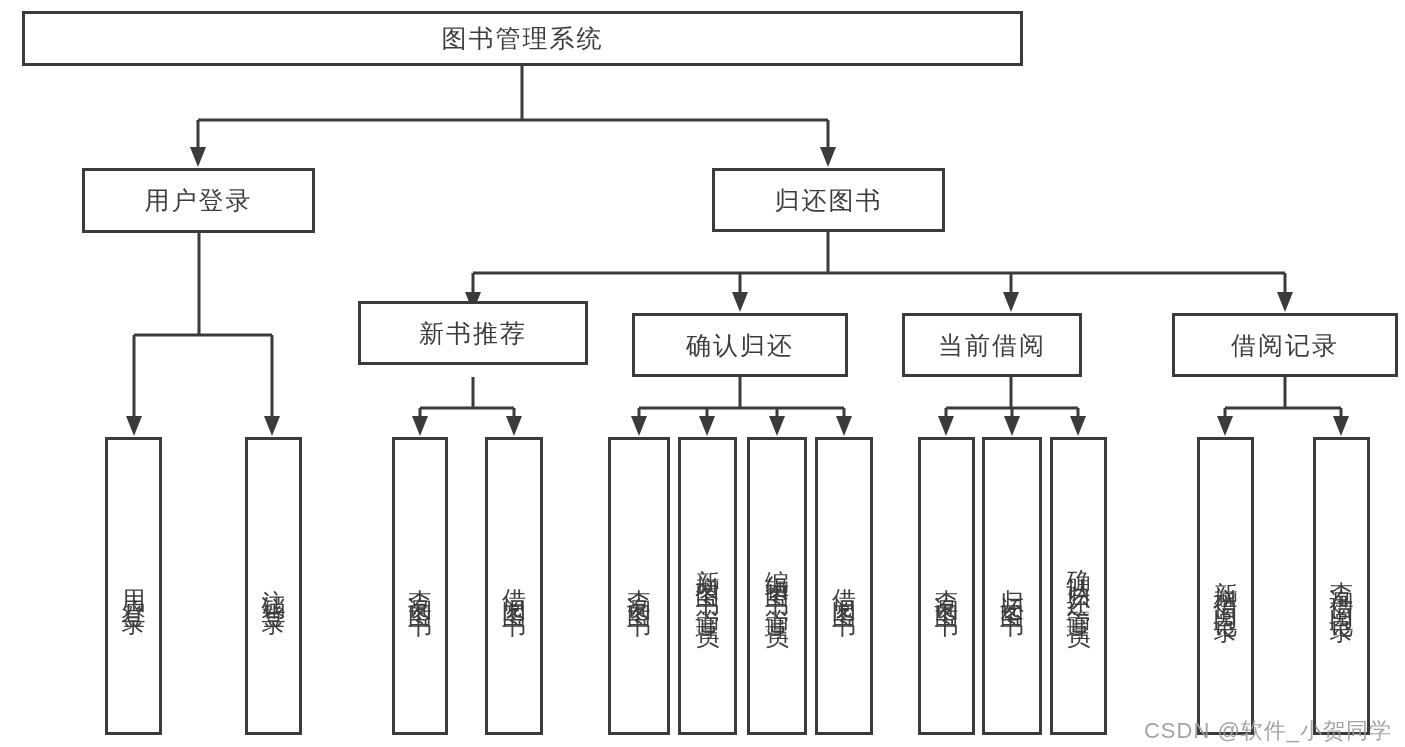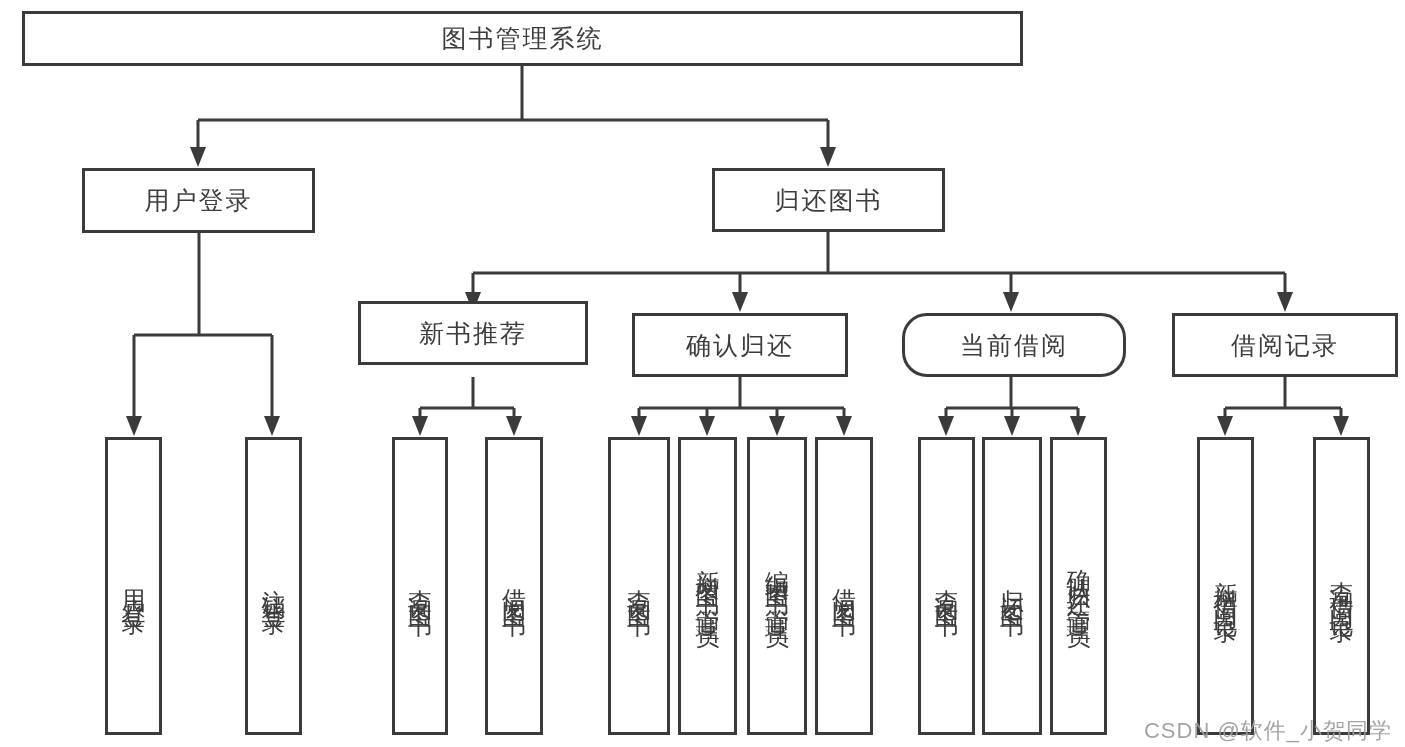--- a/index.html
+++ b/index.html
@@ -19,21 +19,21 @@
     font-size:24px; letter-spacing:8px; line-height:1;
   }
   
   .n-root  { left:22px;  top:11px;  width:1001px; height:55px; }
   
   .n-login { left:82px;  top:168px; width:233px; height:65px; }
   .n-mgmt  { left:712px; top:168px; width:233px; height:64px; }
   
   .n-rec   { left:358px;  top:301px; width:230px; height:64px; }
   .n-bor   { left:632px;  top:313px; width:216px; height:64px; }
-  .n-cur   { left:902px;  top:313px; width:224px; height:64px;border-radius:25px; }
+  .n-cur   { left:902px;  top:313px; width:180px; height:64px; }
   .n-rcd   { left:1172px; top:313px; width:226px; height:64px; }
   
   .leaf { top:437px; height:298px; }
   .lf1  { left:105px;  width:57px; }
   .lf2  { left:245px;  width:57px; }
   .lf3  { left:392px;  width:56px; }
   .lf4  { left:485px;  width:58px; }
   .lf5  { left:608px;  width:62px; }
   .lf6  { left:678px;  width:59px; }
   .lf7  { left:747px;  width:60px; }

